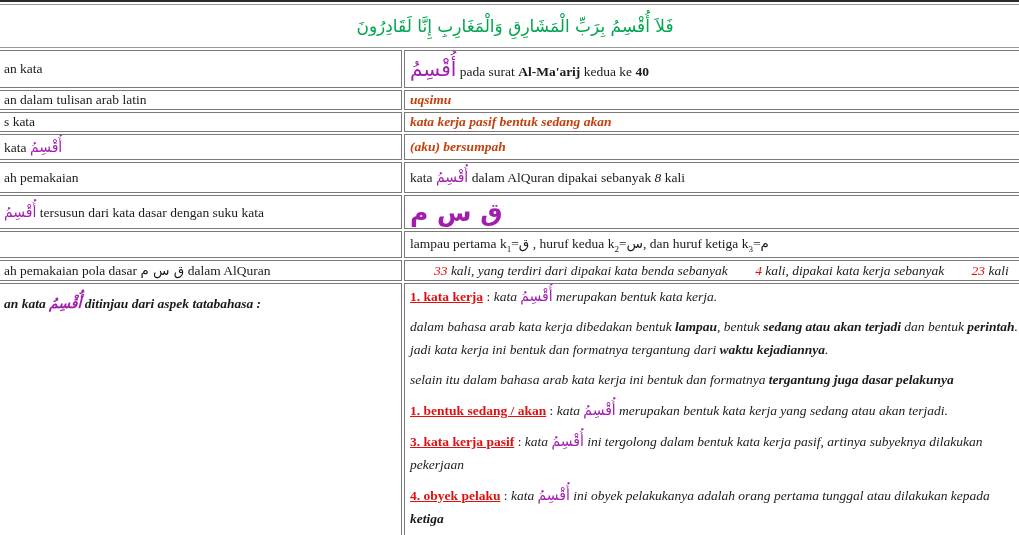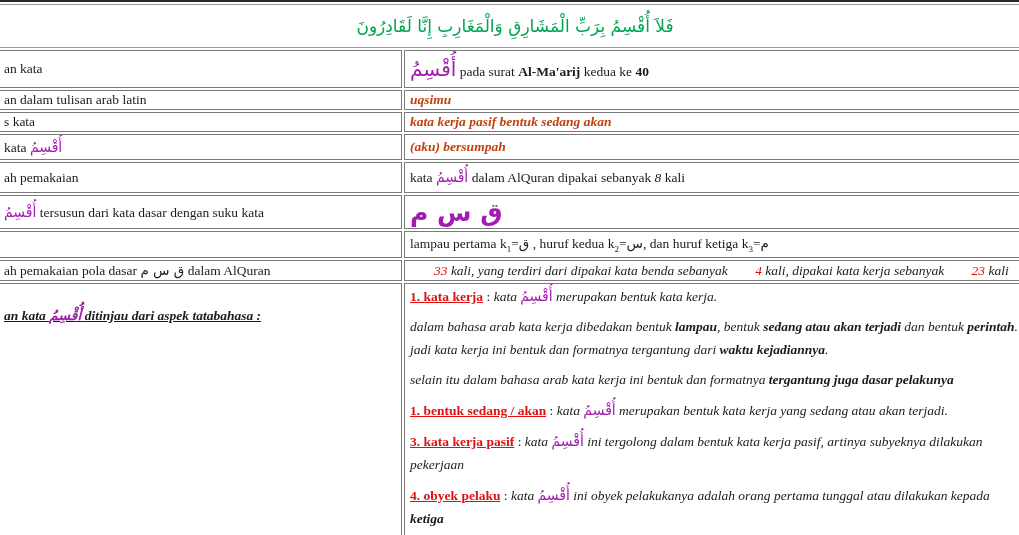--- a/index.html
+++ b/index.html
@@ -21,21 +21,21 @@
   .ar-big1{font-size:20px;}
   .root-big{font-size:25px;font-weight:bold;line-height:1;}
   .bluev{color:#c2410c;font-weight:bold;font-style:italic;}
   .red{color:#e01010;margin-left:24px;}
   .it{font-style:italic;}
   .b{font-weight:bold;}
   .redhead{color:#e01010;font-weight:bold;text-decoration:underline;margin-top:23px;}
   .h-r1 {height:34px;} .h-r2{height:15px;} .h-r3{height:15px;} .h-r4{height:22px;}
   .h-r5{height:27px;} .h-r6{height:30px;} .h-r7{height:23px;} .h-r8{height:16px;}
   .h-r9{height:266px;vertical-align:top;}
-  .grammar-label{padding-top:22px;font-weight:bold;font-style:italic;text-decoration:underline;}
+  .grammar-label{padding-top:10px;font-weight:bold;font-style:italic;}
   .gp{margin:0 0 7px 0;line-height:1.7;}
   sub{font-size:9px;}
 </style>
 </head>
 <body>
 
 <div class="page">
   <table class="main">
     <colgroup>
         <col style="width:404px">

